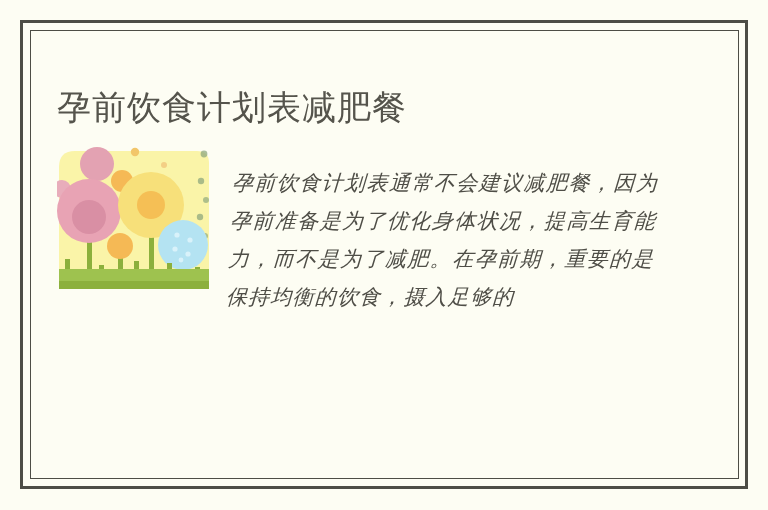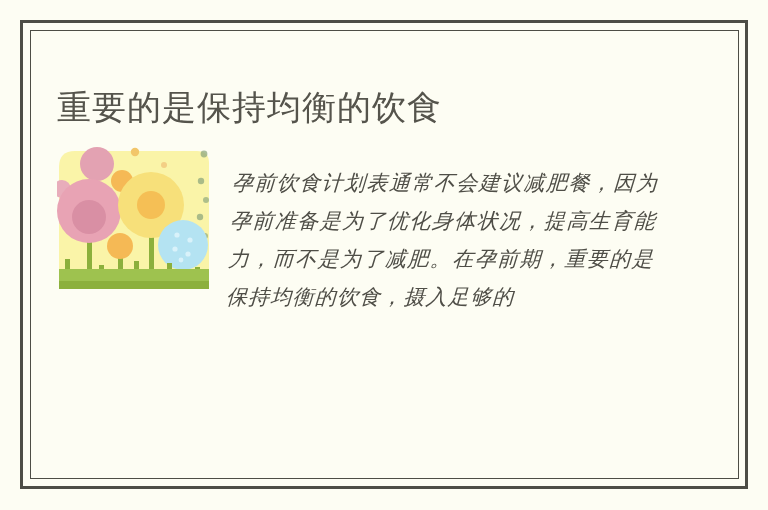--- a/index.html
+++ b/index.html
@@ -100,21 +100,21 @@
   }
 </style>
 </head>
 <body>
 
 <div id="page">
 
   <div class="frame-outer"></div>
   <div class="frame-inner"></div>
 
-  <h1 class="title">重要的是保持均衡的饮食</h1>
+  <h1 class="title">孕前饮食计划表减肥餐</h1>
 
   <div class="content">
 
     <div class="thumb">
       <svg class="thumb-canvas" viewBox="0 0 152 156">
 
         <path d="M2,24 Q2,8 18,8 L140,8 Q152,8 152,20 L152,140 L2,140 Z" fill="#faf4a8"></path>
 
         <circle cx="147" cy="11" r="3.4" fill="#8fa87e" opacity="0.75"></circle>
         <circle cx="144" cy="38" r="3.2" fill="#8fa87e" opacity="0.75"></circle>

